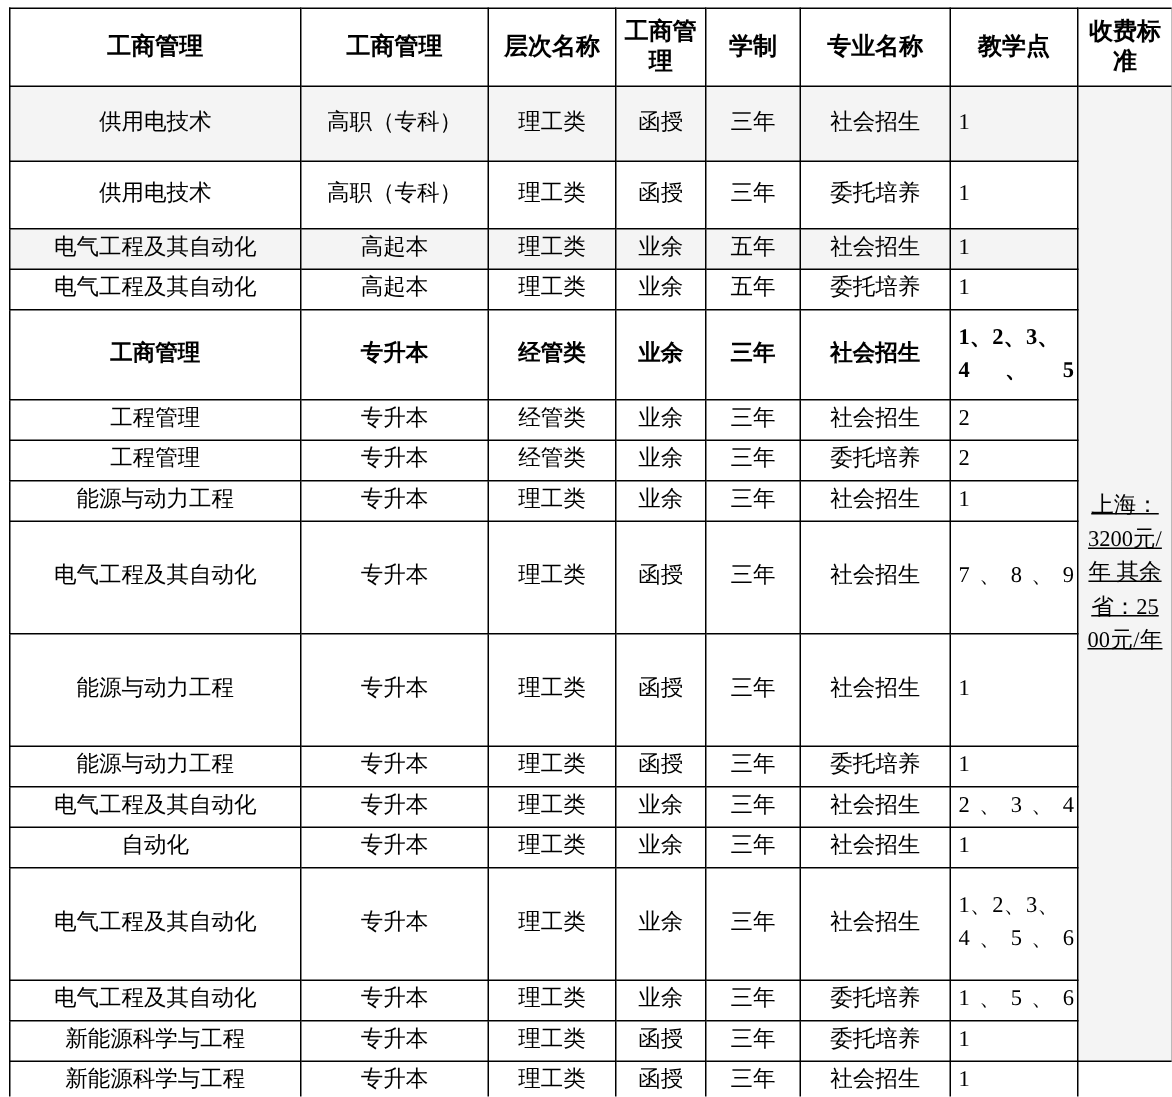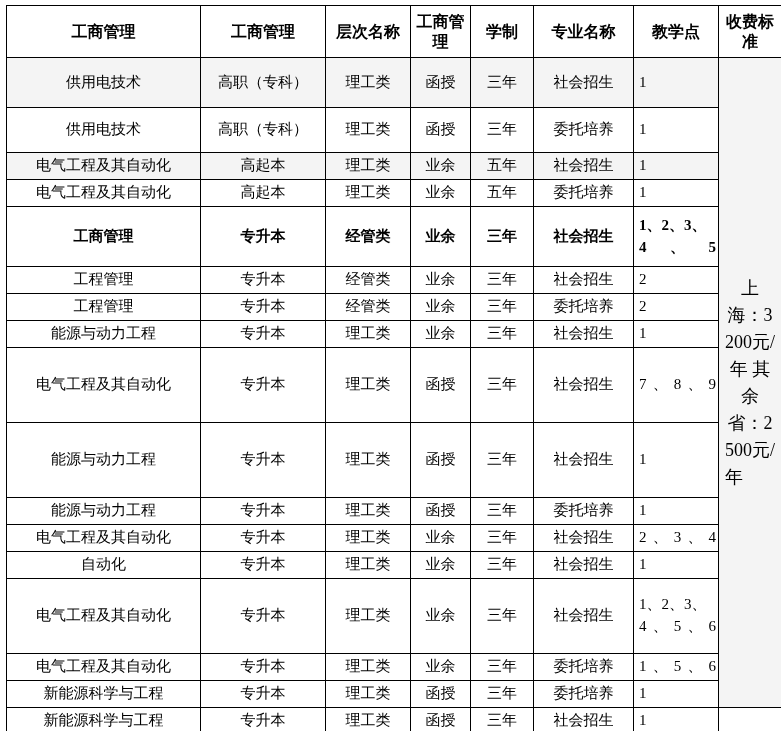--- a/index.html
+++ b/index.html
@@ -51,26 +51,27 @@
   }
   #enrollment-plan-table td.cell-point {
     text-align: left;
     padding-left: 5px;
     padding-right: 2px;
     text-align-last: justify;
   }
   #enrollment-plan-table td.cell-fee {
     background: #f4f4f4 !important;
     vertical-align: middle;
-    font-size: 18px;
+    font-size: 15px;
     line-height: 1.5;
     padding: 4px 6px;
     text-align: center;
     text-align-last: justify;
     word-break: break-all;
+    text-decoration: underline;
   }
   
   .rh-tall  { height: 50px; }
   .rh-mid   { height: 45px; }
   .rh-short { height: 27px; }
   .rh-xtall { height: 60px; font-weight: bold; }
   .rh-huge  { height: 75px; }
 </style>
 </head>
 <body>

